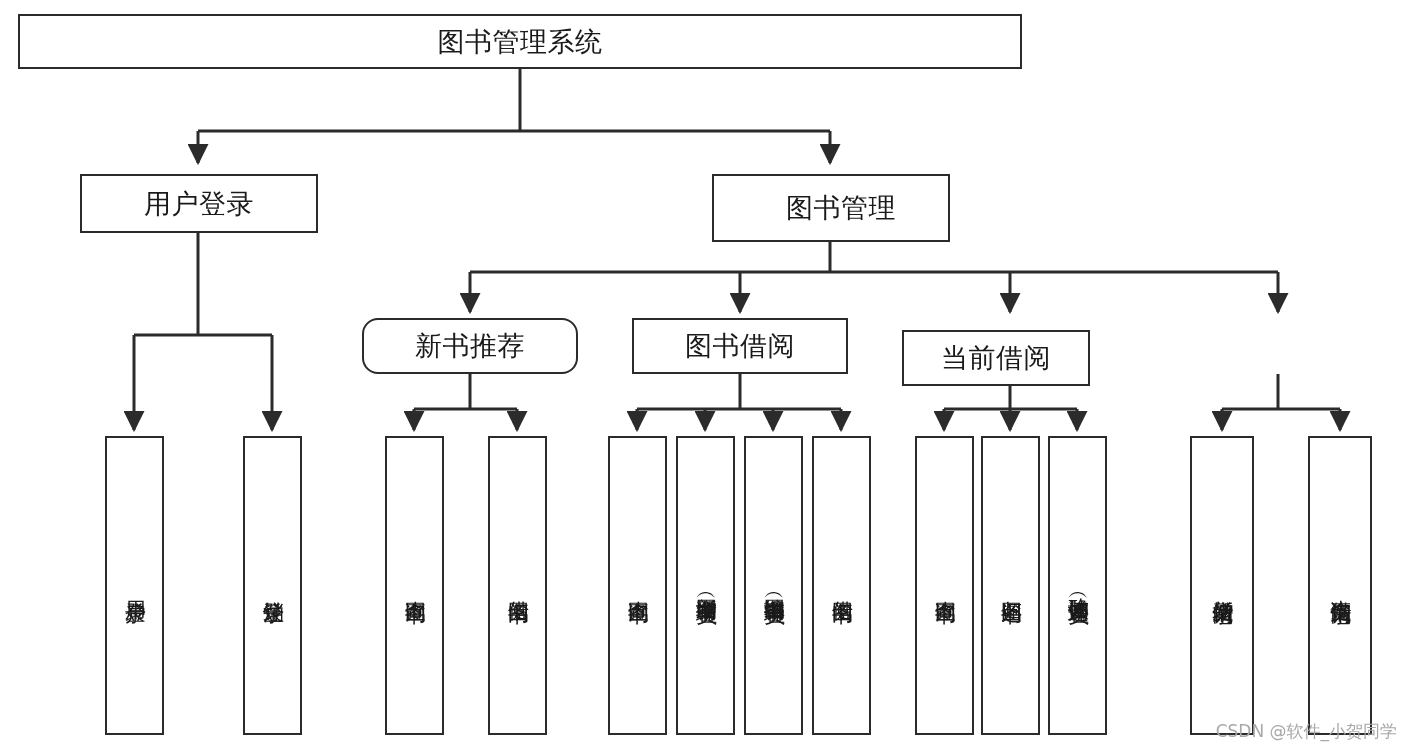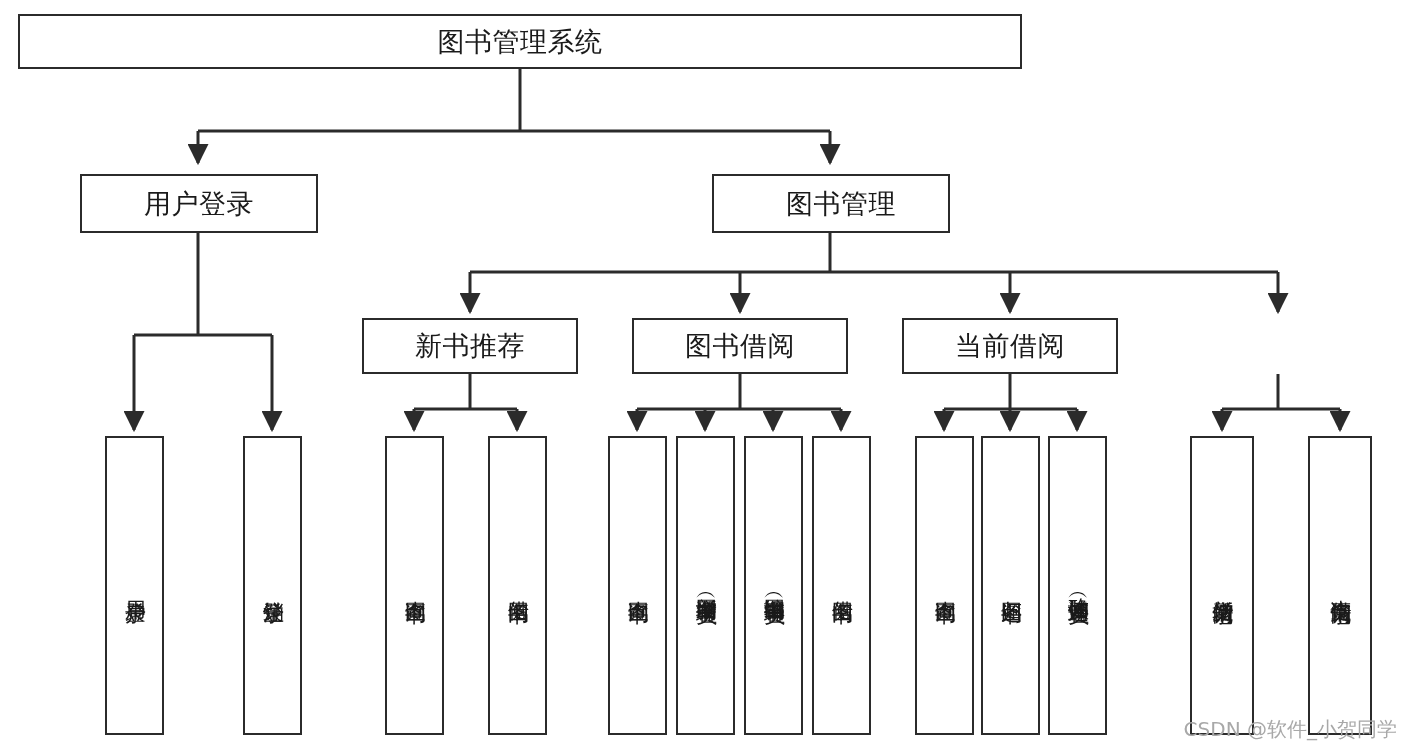--- a/index.html
+++ b/index.html
@@ -58,21 +58,21 @@
     text-orientation: upright;
     font-size: 21px;
     line-height: 1.42;
     letter-spacing: 1px;
     max-height: 100%;
   }
   #watermark {
     position: absolute;
     right: 8px;
     bottom: 4px;
-    font-size: 20px;
+    font-size: 17px;
     color: #a8a8a8;
     z-index: 5;
     white-space: nowrap;
     font-family: "DejaVu Sans", "Liberation Sans", sans-serif;
   }
 </style>
 </head>
 <body>
 
 <div id="diagram-root">
@@ -127,31 +127,31 @@
     </g>
   </svg>
 
   <div class="node horizontal" style="left:18px; top:14px; width:1004px; height:55px;">
     <span class="node-label">图书管理系统</span>
   </div>
 
   <div class="node horizontal" style="left:80px; top:174px; width:238px; height:59px;">
     <span class="node-label">用户登录</span>
   </div>
-  <div class="node horizontal" style="left:712px; top:174px; width:238px; height:59px;padding-left:20px;">
+  <div class="node horizontal" style="left:712px; top:174px; width:238px; height:68px;padding-left:20px;">
     <span class="node-label">图书管理</span>
   </div>
 
-  <div class="node horizontal" style="left:362px; top:318px; width:216px; height:56px;">
+  <div class="node horizontal" style="left:362px; top:318px; width:216px; height:56px;border-radius:16px;">
     <span class="node-label">新书推荐</span>
   </div>
   <div class="node horizontal" style="left:632px; top:318px; width:216px; height:56px;">
     <span class="node-label">图书借阅</span>
   </div>
-  <div class="node horizontal" style="left:902px; top:318px; width:216px; height:56px;">
+  <div class="node horizontal" style="left:902px; top:330px; width:188px; height:56px;">
     <span class="node-label">当前借阅</span>
   </div>
 
   <div class="node vertical" style="left:105px; top:436px; width:59px; height:299px;">
     <span class="node-label">用户登录</span>
   </div>
   <div class="node vertical" style="left:243px; top:436px; width:59px; height:299px;">
     <span class="node-label">注销登录</span>
   </div>
 

